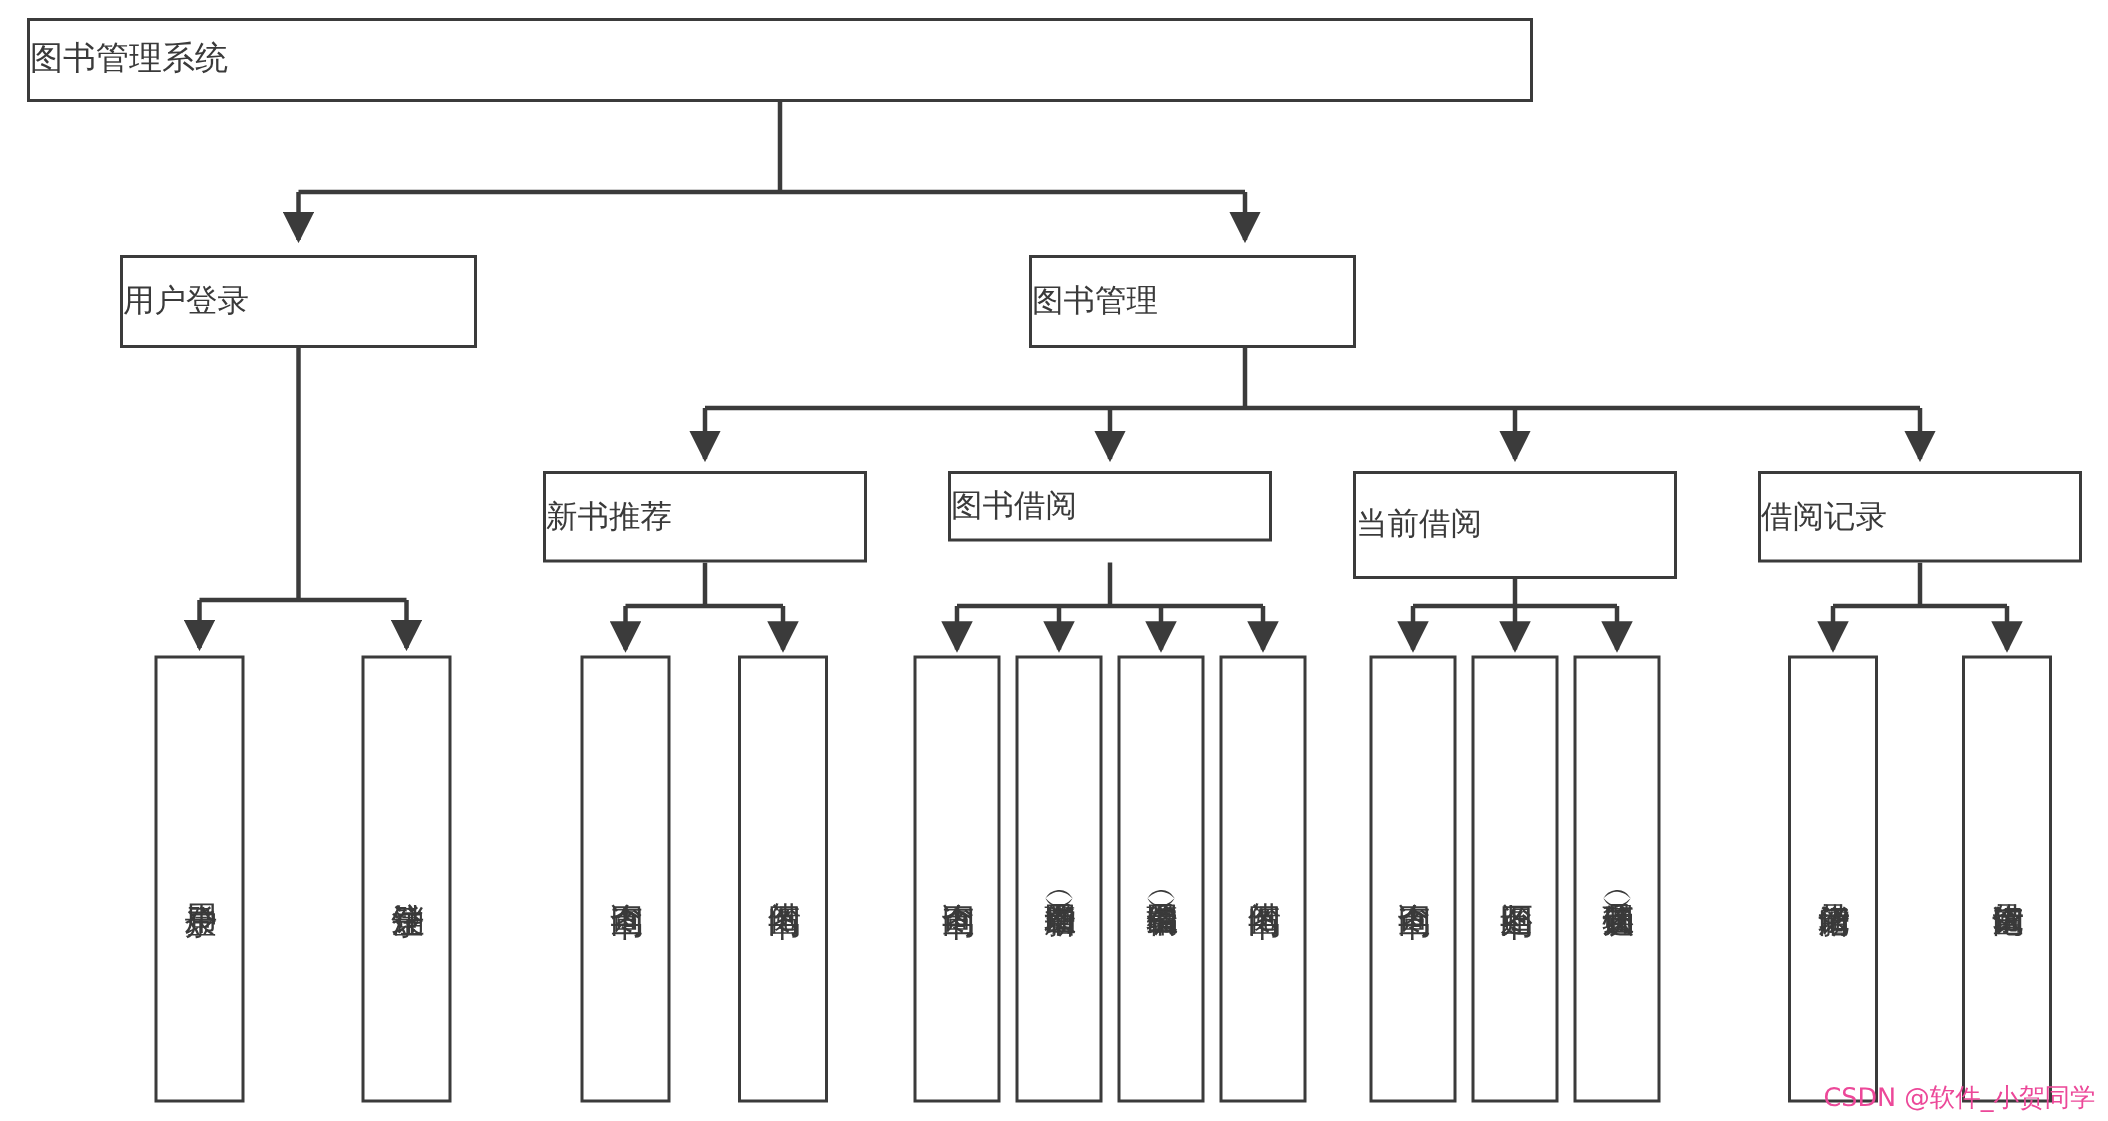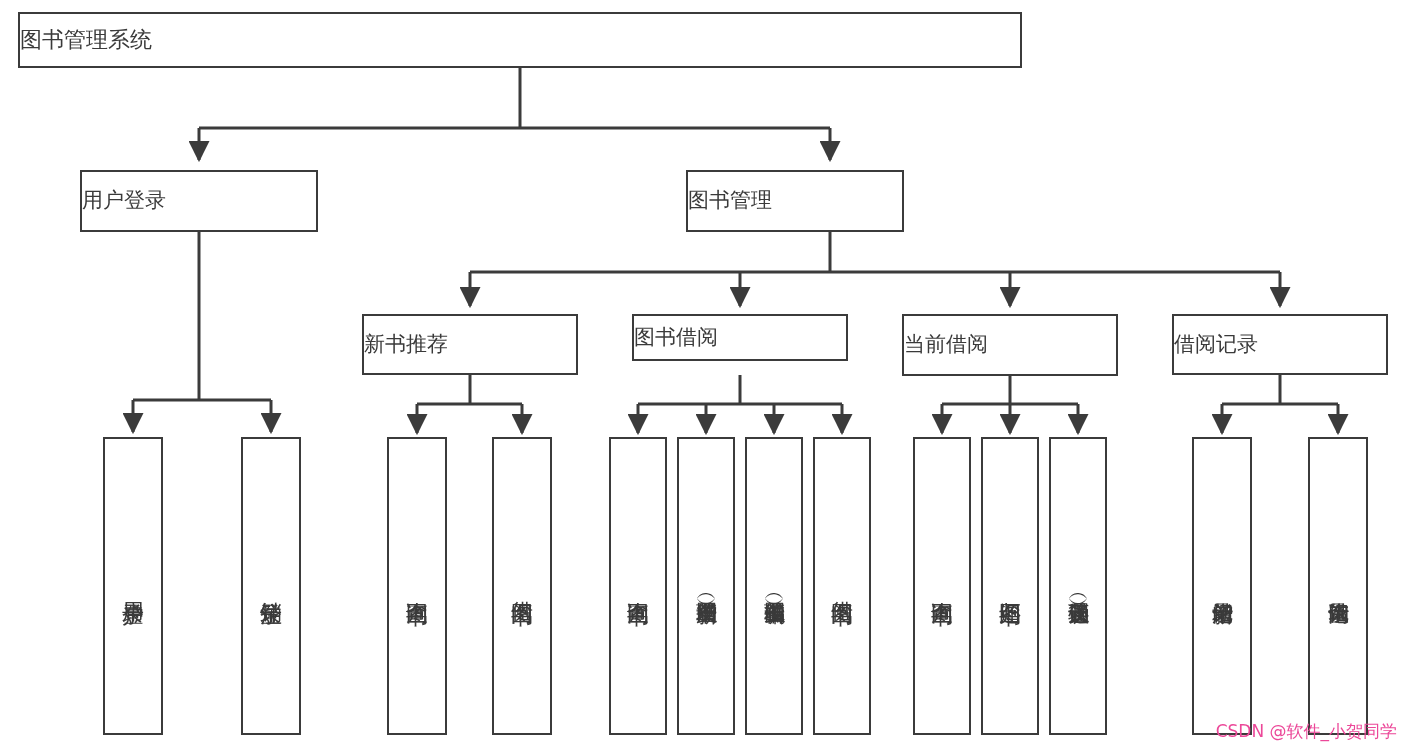--- a/index.html
+++ b/index.html
@@ -151,21 +151,21 @@
   </div>
 
   <div class="node horiz" style="left:362px; top:314px; width:216px; height:61px;">
     <span class="label">新书推荐</span>
   </div>
 
   <div class="node horiz" style="left:632px; top:314px; width:216px; height:47px;">
     <span class="label">图书借阅</span>
   </div>
 
-  <div class="node horiz" style="left:902px; top:314px; width:216px; height:62px;">
+  <div class="node horiz" style="left:902px; top:314px; width:216px; height:72px;">
     <span class="label">当前借阅</span>
   </div>
 
   <div class="node horiz" style="left:1172px; top:314px; width:216px; height:61px;">
     <span class="label">借阅记录</span>
   </div>
 
   <div class="node vert" style="left:103px; top:437px; width:60px; height:298px;">
     <span class="label">用户登录</span>
   </div>

